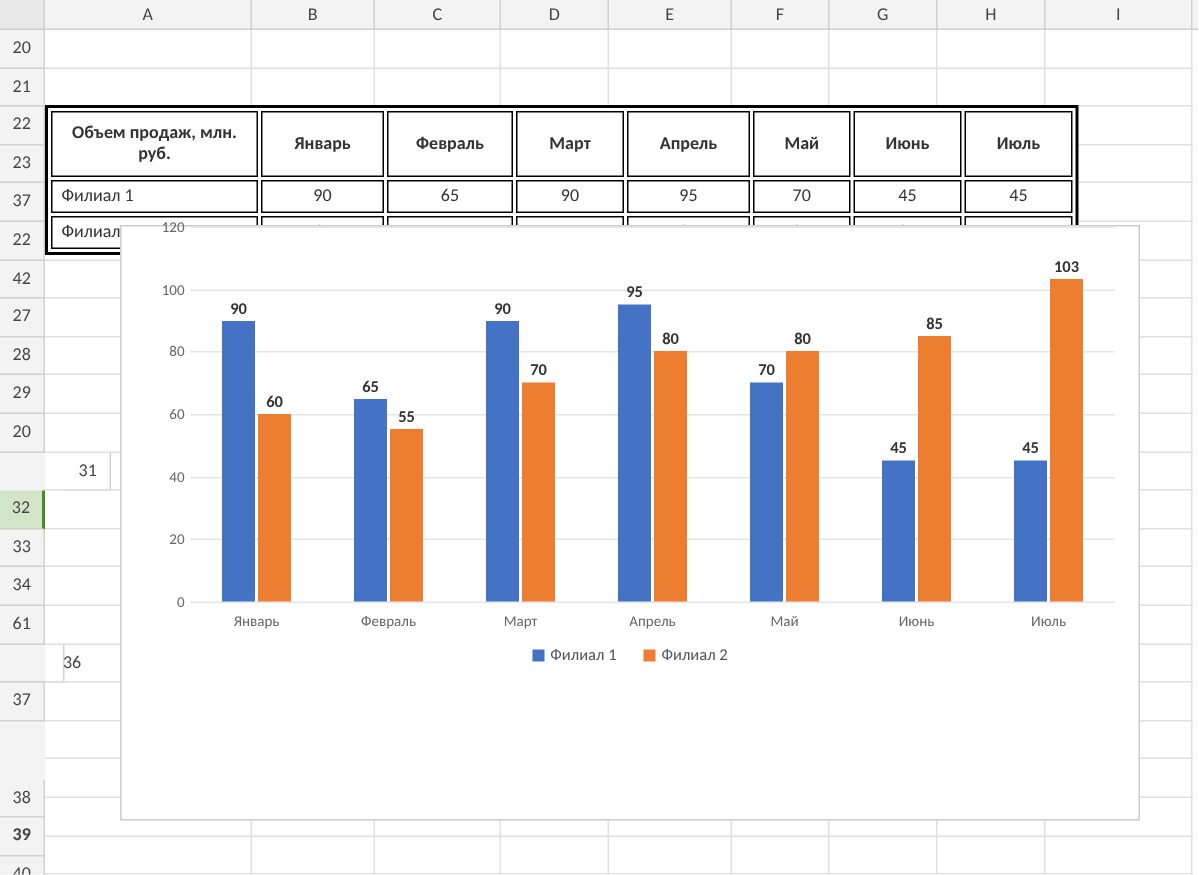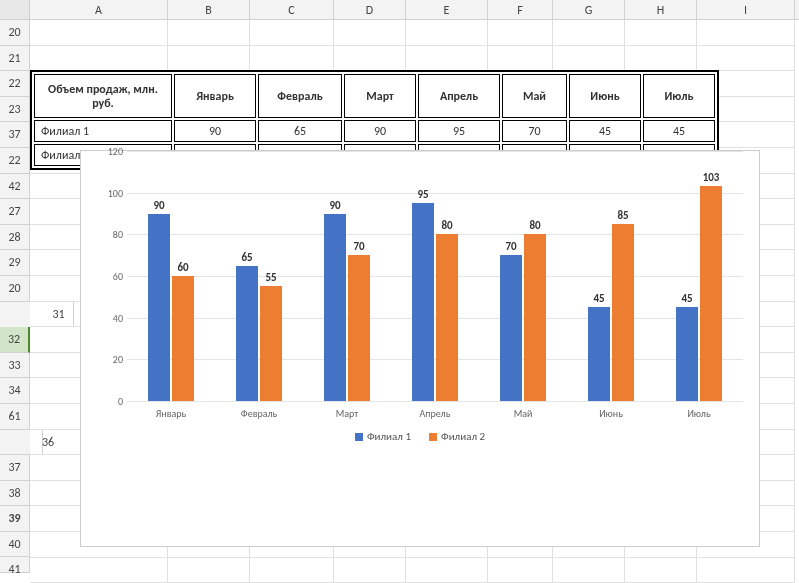--- a/index.html
+++ b/index.html
@@ -83,21 +83,21 @@
       <div class="row-h" style="height: 25.6px; line-height: 25.6px;">28</div>
       <div class="row-h" style="height: 25.6px; line-height: 25.6px;">29</div>
       <div class="row-h" style="height: 25.6px; line-height: 25.6px;">20</div>
       <div class="row-h" style="height: 25.6px; line-height: 25.6px; margin-left: 44px;">31</div>
       <div class="row-h sel" style="height: 25.6px; line-height: 25.6px;">32</div>
       <div class="row-h" style="height: 25.6px; line-height: 25.6px;">33</div>
       <div class="row-h" style="height: 25.6px; line-height: 25.6px;">34</div>
       <div class="row-h" style="height: 25.6px; line-height: 25.6px;">61</div>
       <div class="row-h" style="height: 25.6px; line-height: 25.6px; padding-left: 42px;">36</div>
       <div class="row-h" style="height: 25.6px; line-height: 25.6px;">37</div>
-      <div class="row-h" style="height: 25.6px; line-height: 25.6px;">38</div>
+      <div class="row-h" style="height: 25.6px; line-height: 25.6px; margin-top: 39px;">38</div>
       <div class="row-h" style="height: 25.6px; line-height: 25.6px; font-weight: bold;">39</div>
       <div class="row-h" style="height: 25.6px; line-height: 25.6px;">40</div>
       <div class="row-h" style="height: 16px; line-height: 25.6px;">41</div>
     </div>
 
   <div class="grid" id="grid" style="width: 765px; height: 563.2px;">
       <div class="gcell" style="left: 0px; top: 0px; width: 138px; height: 25.6px;"></div>
       <div class="gcell" style="left: 138px; top: 0px; width: 82px; height: 25.6px;"></div>
       <div class="gcell" style="left: 220px; top: 0px; width: 84px; height: 25.6px;"></div>
       <div class="gcell" style="left: 304px; top: 0px; width: 72px; height: 25.6px;"></div>

